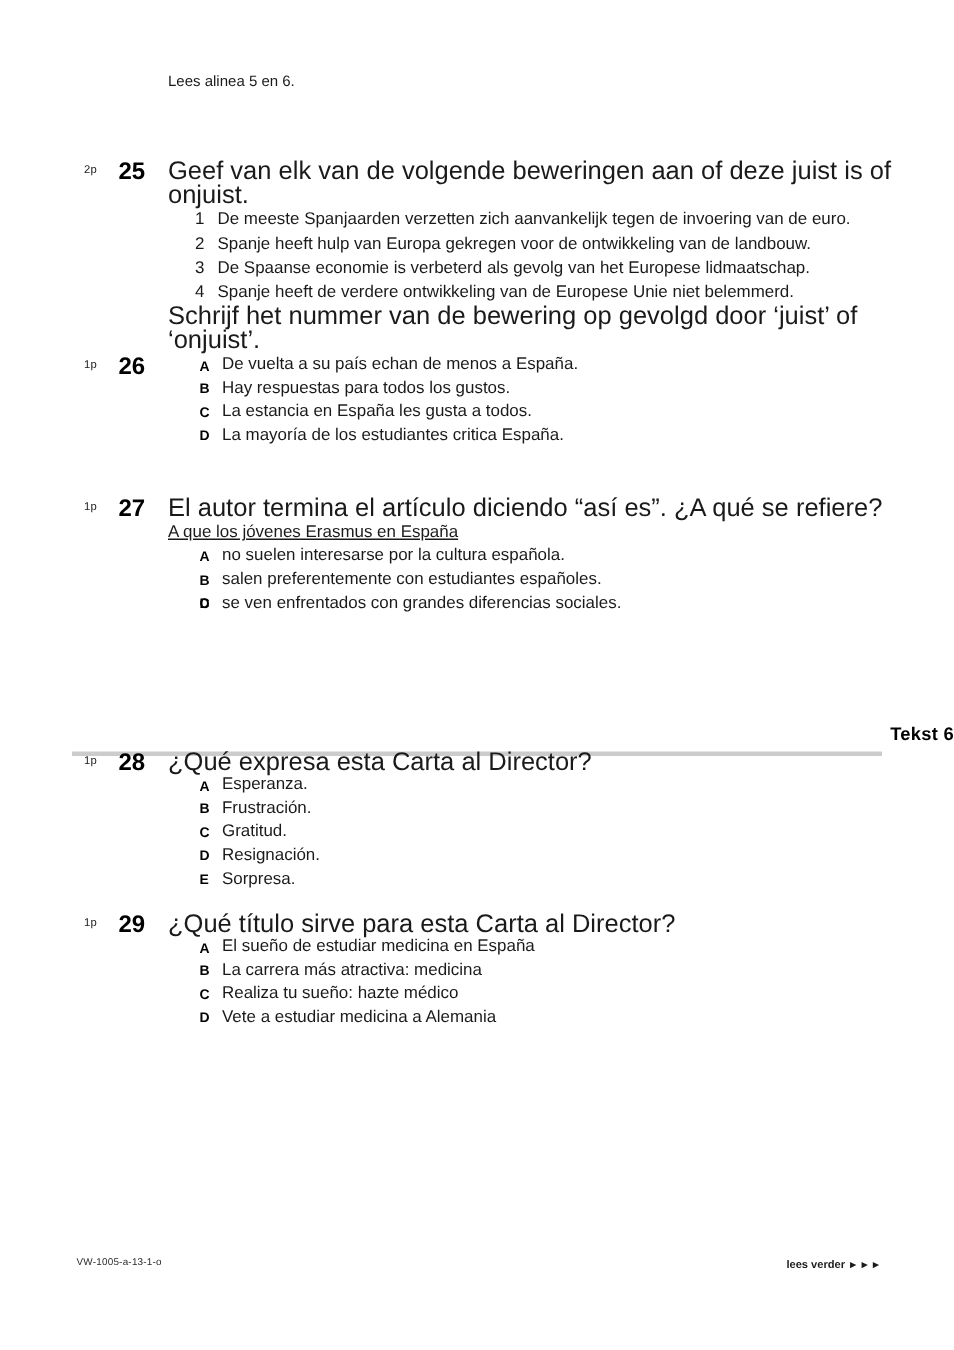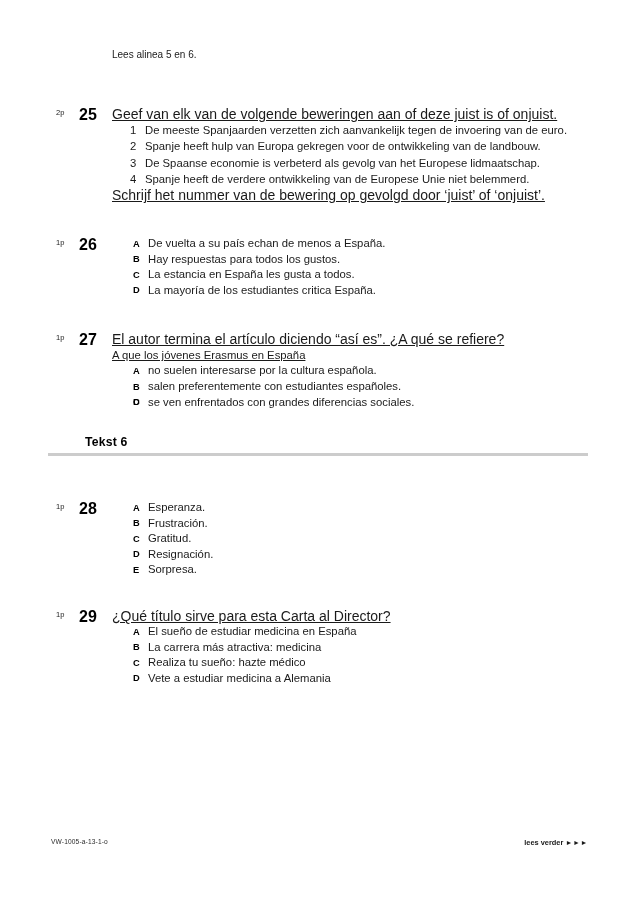--- a/index.html
+++ b/index.html
@@ -43,24 +43,23 @@
   .qnum {
     position: absolute;
     left: 79px;
     top: 0;
     font-size: 16px;
     font-weight: bold;
     color: #000;
     white-space: nowrap;
   }
   .qtext {
-    font-size: 14px;
+    font-size: 17px;
     line-height: 16.2px;
     color: #1a1a1a;
-    text-decoration: underline;
   }
   .qlead {
     font-size: 11.3px;
     line-height: 16.2px;
     color: #1a1a1a;
     text-decoration: underline;
   }
 
   
   .intro {
@@ -254,31 +253,32 @@
           <span class="olet">C</span>
         </li>
         <li>
           <span class="olet">D</span>
           <span>se ven enfrentados con grandes diferencias sociales.</span>
         </li>
       </ul>
     </div>
   </div>
 
-  <div class="abs" style="top:432px;">
+  <div class="abs" style="top:480px;text-align:right;">
     <div class="tekst-head">
       <span class="tekst-title">Tekst 6</span>
       <div class="rule" style="top:21px;"></div>
     </div>
   </div>
 
   <div class="abs" style="top:500px;">
     <div class="qblock">
       <span class="points">1p</span>
       <span class="qnum">28</span>
+      <div class="qtext">¿Qué expresa esta Carta al Director?</div>
       <ul class="options">
         <li>
           <span class="olet">A</span>
           <span>Esperanza.</span>
         </li>
         <li>
           <span class="olet">B</span>
           <span>Frustración.</span>
         </li>
         <li>

